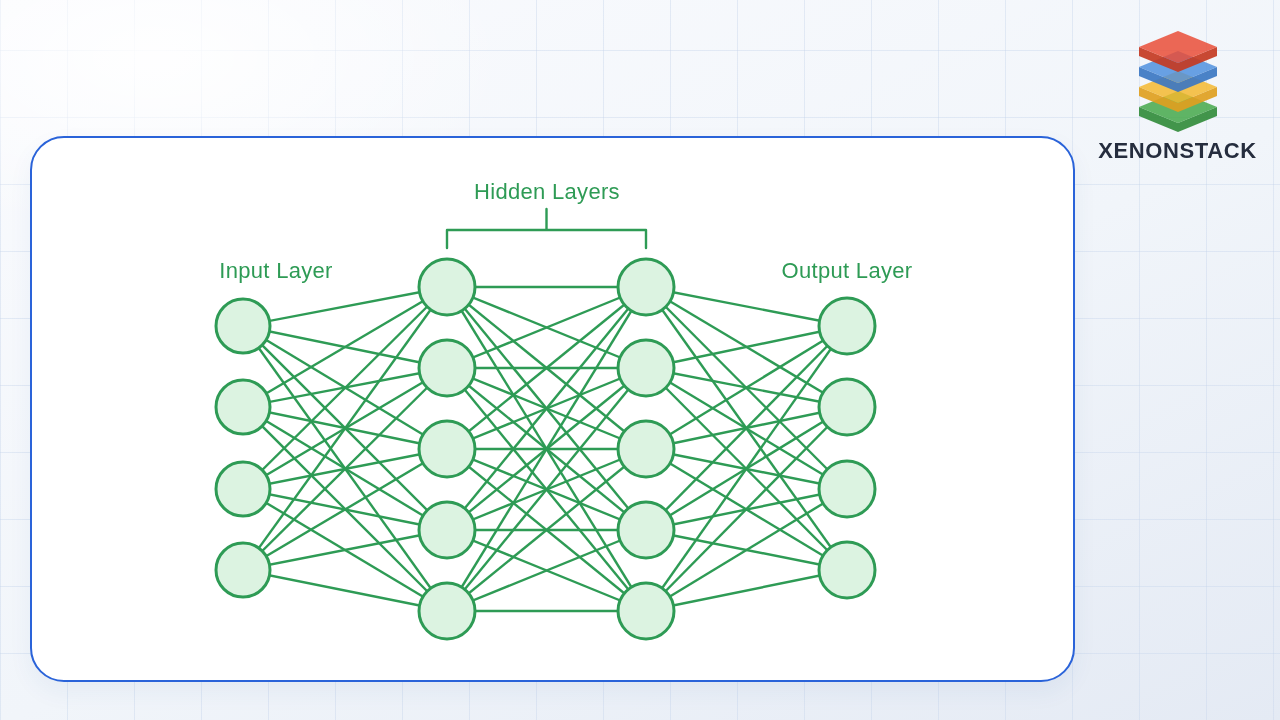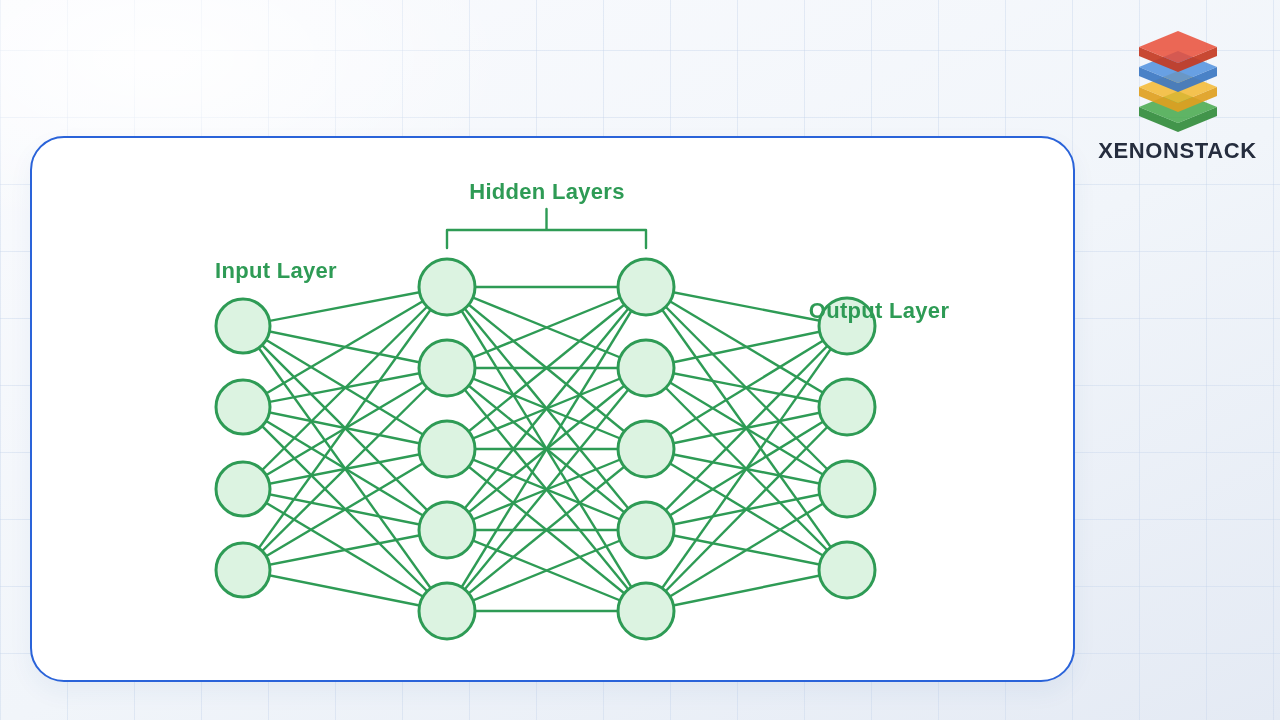--- a/index.html
+++ b/index.html
@@ -33,28 +33,28 @@
   }
   #network-svg{
     position:absolute; left:0; top:0;
     width:1280px; height:720px;
     pointer-events:none;
   }
   .net-label{
     position:absolute;
     transform:translateX(-50%);
     color:var(--green);
-    font-weight:bold;
+    font-weight:normal;
     font-size:22px;
     letter-spacing:0.3px;
     white-space:nowrap;
   }
   #label-input{left:246px; top:258px;margin-left:30px;}
   #label-hidden{left:547px; top:179px;}
-  #label-output{left:879px; top:258px;margin-top:40px;}
+  #label-output{left:847px; top:258px;}
   .logo{
     position:absolute;
     left:1095px; top:28px;
     width:165px;
     text-align:center;
   }
   .logo-mark{
     display:block;
     margin:0 auto;
     width:90px; height:108px;

